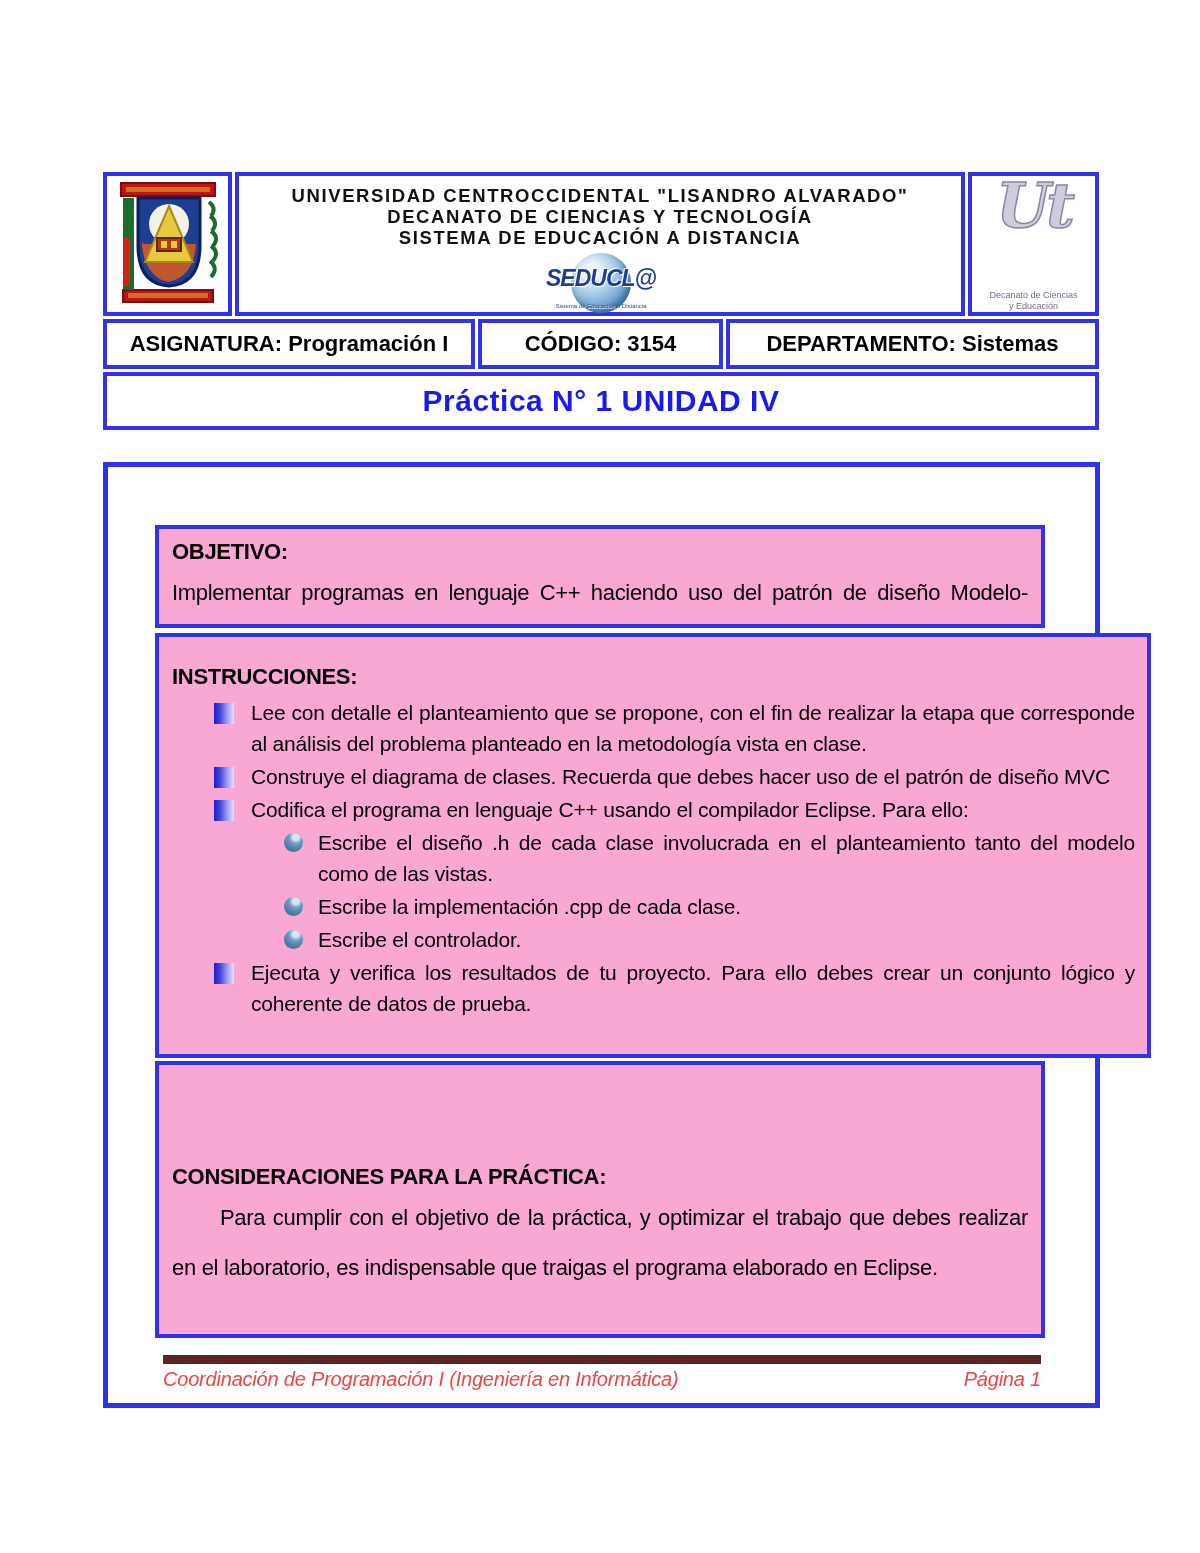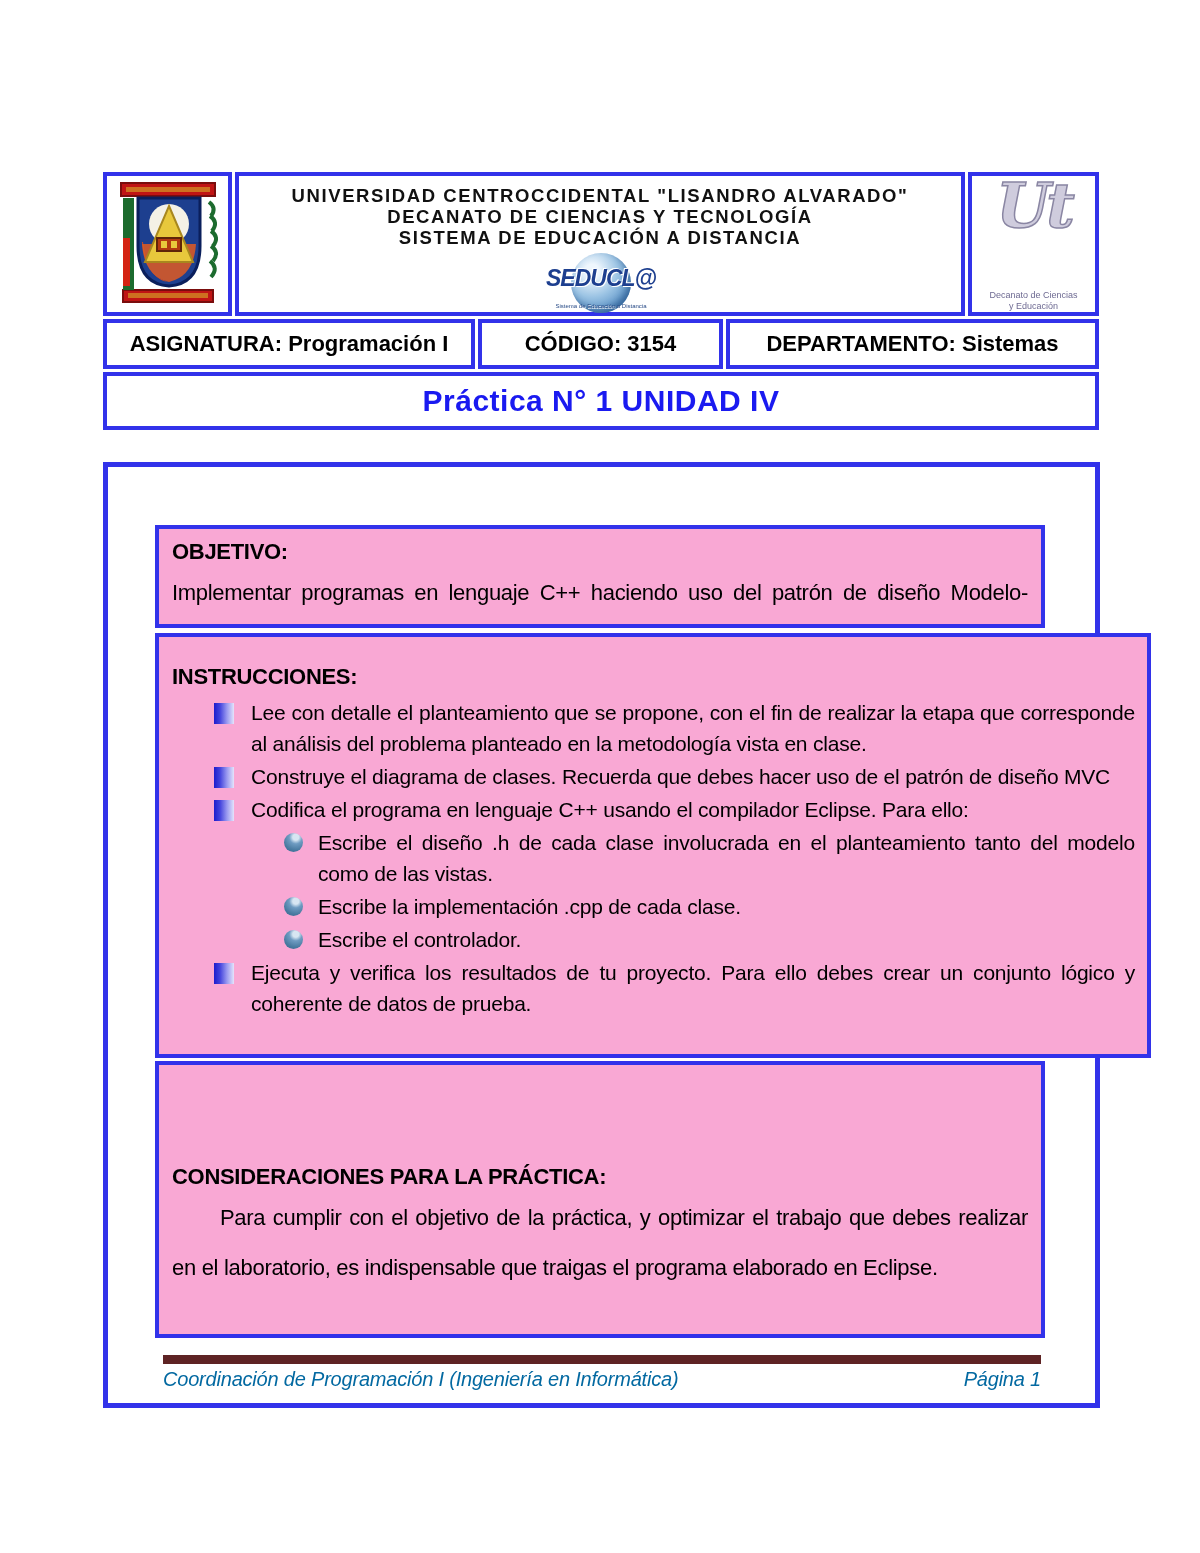--- a/index.html
+++ b/index.html
@@ -79,21 +79,21 @@
   .globe-bullet{
     flex:none;width:19px;height:19px;margin-top:6px;border-radius:50%;
     background:radial-gradient(circle at 62% 22%, #d7e6f2 0 16%, #6f9cc2 35%, #47799f 70%, #3a6a92);
   }
 
   
   .footer-bar{position:absolute;left:55px;top:888px;width:878px;height:9px;background:var(--maroon);}
   .footer-line{
     position:absolute;left:55px;top:901px;width:878px;
     display:flex;justify-content:space-between;
-    font-style:italic;font-size:20px;color:#0369a1;letter-spacing:-0.2px;
+    font-style:italic;font-size:20px;color:#ef4444;letter-spacing:-0.2px;
   }
 
   
   .ucla-logo{width:118px;height:128px;}
 </style>
 </head>
 <body>
 
 <div class="header-table">
   <div class="hrow1">

